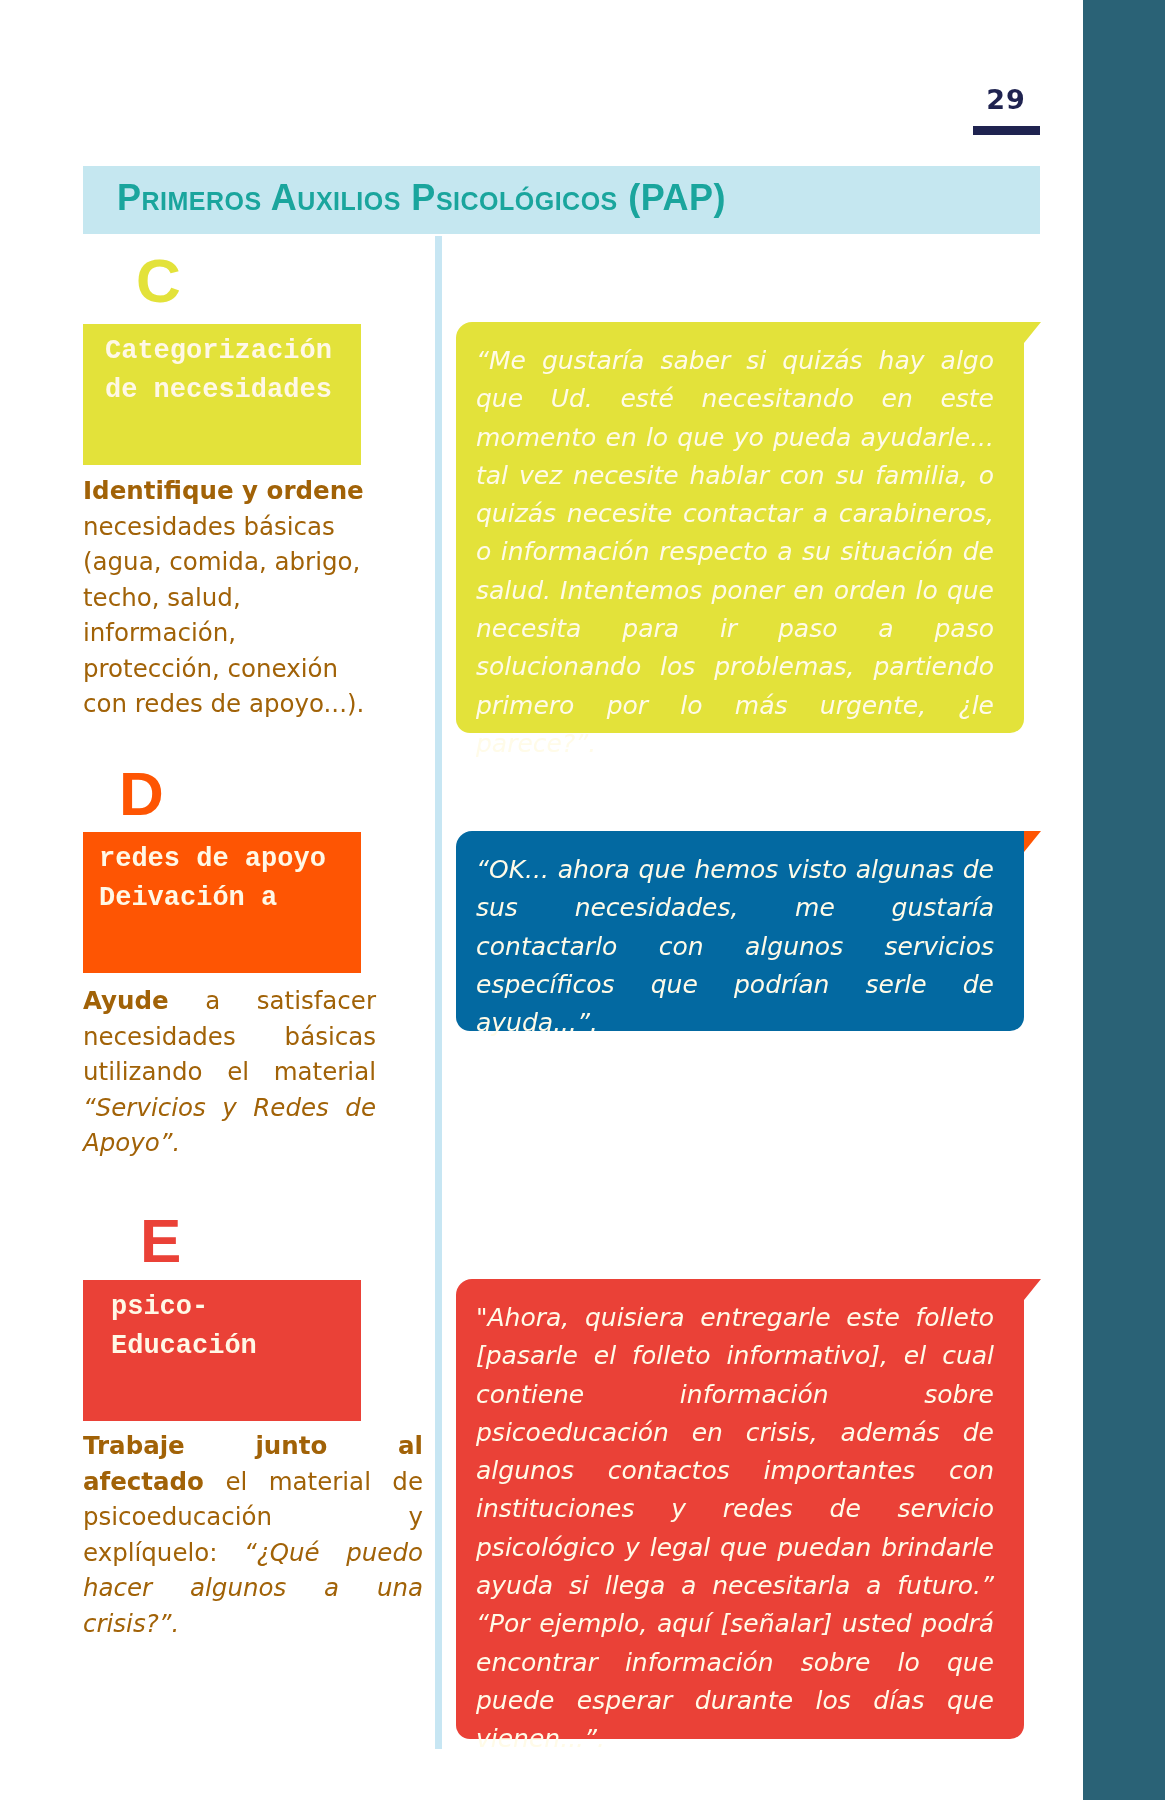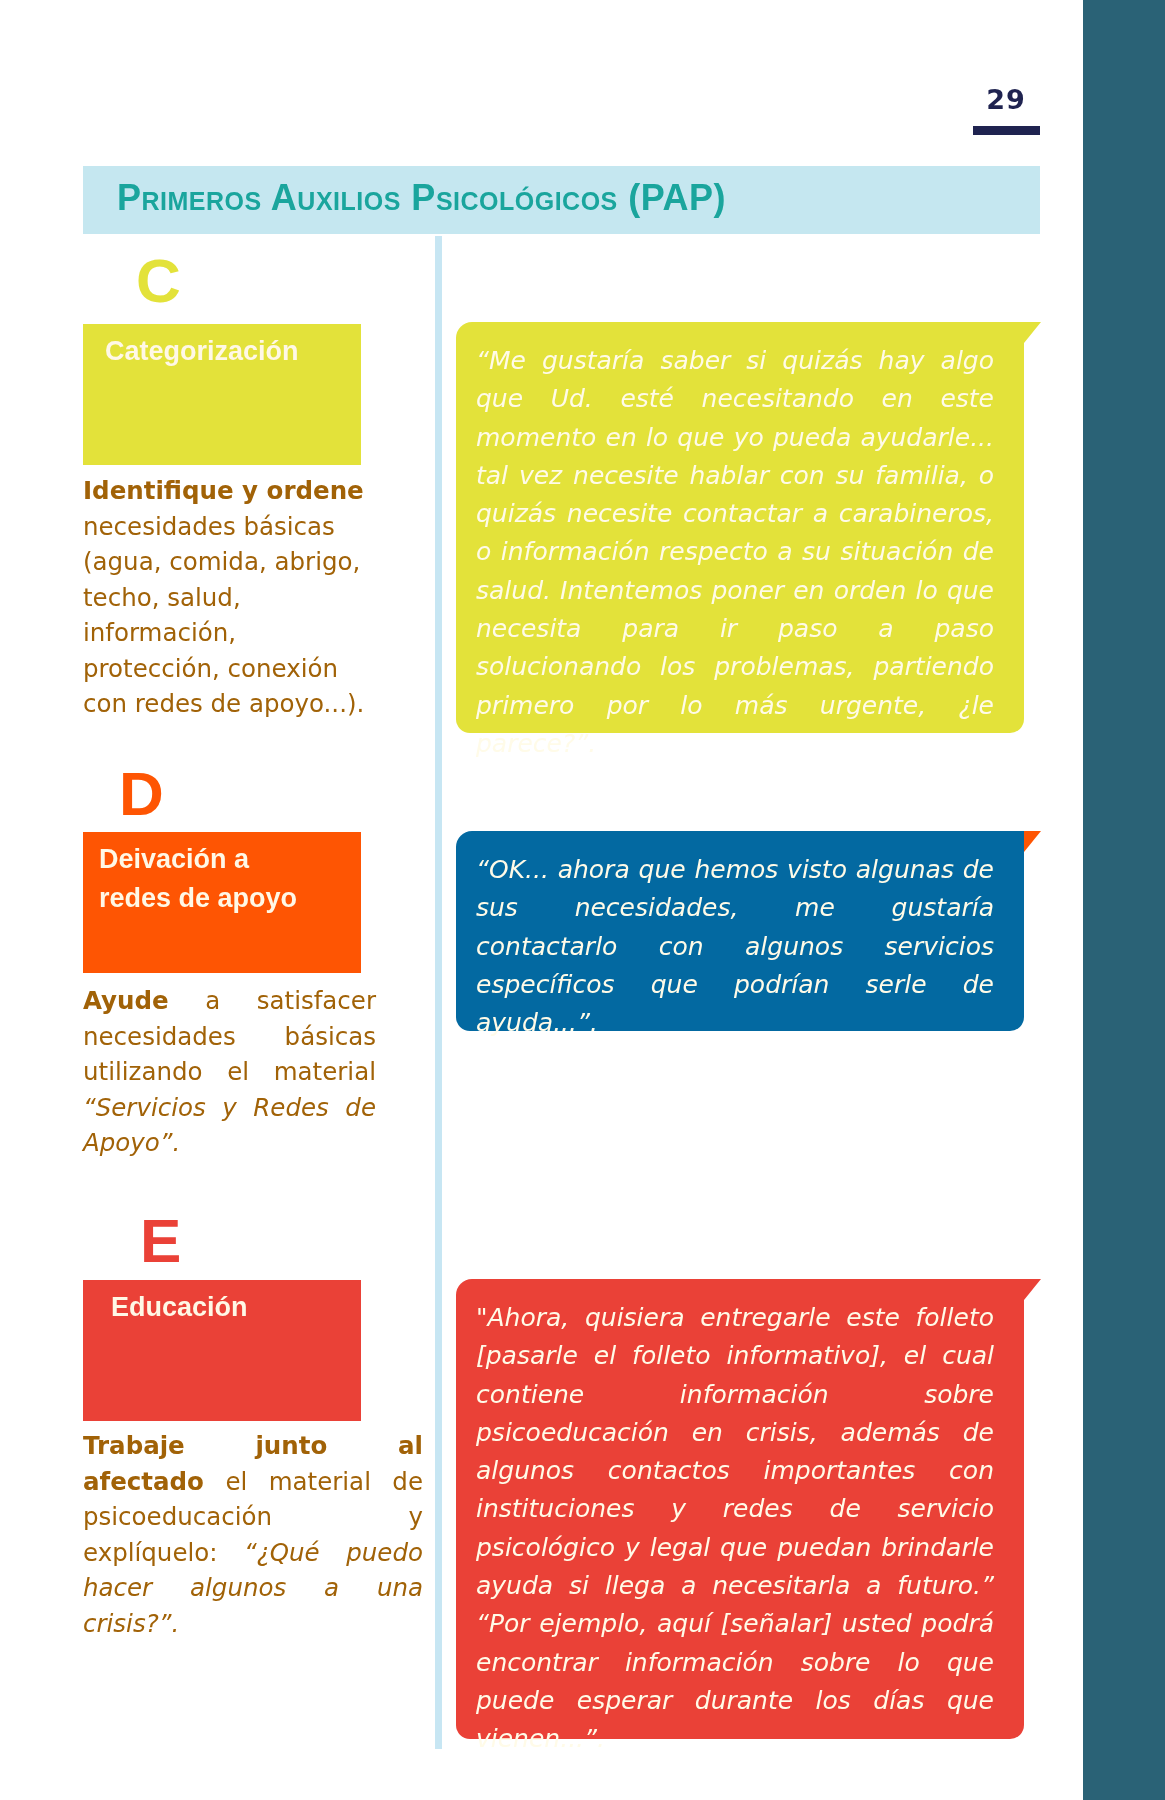--- a/index.html
+++ b/index.html
@@ -35,21 +35,21 @@
       position: absolute; left: 435px; top: 236px; width: 7px; height: 1513px;
       background: #c7e6f3;
     }
     .letter {
       position: absolute; font-family: "Liberation Sans", sans-serif;
       font-weight: bold; font-size: 62px; line-height: 62px;
     }
     .label-box {
       position: absolute; left: 83px; width: 278px; height: 141px;
       box-sizing: border-box; padding: 8px 22px 0 22px;
-      color: #fff8e6; font-family: Liberation Sans, sans-serif; font-weight: bold;
+      color: #fff8e6; font-family: Liberation Mono, monospace; font-weight: bold;
       font-size: 27px; line-height: 39px;
     }
     .desc {
       position: absolute; left: 83px; width: 295px; color: #a16207;
       font-family: "DejaVu Sans", sans-serif; font-size: 24.5px; line-height: 35.5px;
     }
     .desc.justify { text-align: justify; text-align-last: left; }
     .desc b { font-weight: bold; }
     .desc i { font-style: italic; }
     .bubble {
@@ -79,42 +79,44 @@
 
 <div class="title-band">
   <div class="title-text">Primeros Auxilios Psicológicos (PAP)</div>
 </div>
 
 <div class="divider"></div>
 
 <div class="letter" style="left:136px; top:250px; color:#e3e23a;">C</div>
 <div class="label-box" style="top:324px; background:#e3e23a;">
   <div>Categorización</div>
+  <div>de necesidades</div>
 </div>
 <div class="desc" style="top:473px;">
   <b>Identifique y ordene</b><span> necesidades básicas (agua, comida, abrigo, techo, salud, información, protección, conexión con redes de apoyo...).</span>
 </div>
 <div class="bubble bubble-c" style="top:322px; height:411px;">
   <span>“Me gustaría saber si quizás hay algo que Ud. esté necesitando en este momento en lo que yo pueda ayudarle... tal vez necesite hablar con su familia, o quizás necesite contactar a carabineros, o información respecto a su situación de salud. Intentemos poner en orden lo que necesita para ir paso a paso solucionando los problemas, partiendo primero por lo más urgente, ¿le parece?”.</span>
 </div>
 
 <div class="letter" style="left:119px; top:763px; color:#fe5503;">D</div>
 <div class="label-box" style="top:832px; background:#fe5503; padding-left:16px;">
+  <div>redes de apoyo</div>
   <div>Deivación a</div>
-  <div>redes de apoyo</div>
 </div>
 <div class="desc justify" style="top:983px; width:293px;">
   <b>Ayude</b><span> a satisfacer necesidades básicas utilizando el material </span><i>“Servicios y Redes de Apoyo”.</i>
 </div>
 <div class="bubble bubble-d" style="top:831px; height:200px;">
   <span>“OK... ahora que hemos visto algunas de sus necesidades, me gustaría contactarlo con algunos servicios específicos que podrían serle de ayuda...”.</span>
 </div>
 
 <div class="letter" style="left:140px; top:1210px; color:#ea4137;">E</div>
 <div class="label-box" style="top:1280px; background:#ea4137; padding-left:28px;">
+  <div>psico-</div>
   <div>Educación</div>
 </div>
 <div class="desc justify" style="top:1428px; width:340px;">
   <b>Trabaje junto al afectado</b><span> el material de psicoeducación y explíquelo: </span><i>“¿Qué puedo hacer algunos a una crisis?”.</i>
 </div>
 <div class="bubble bubble-e" style="top:1279px; height:460px;">
   <span>"Ahora, quisiera entregarle este folleto [pasarle el folleto informativo], el cual contiene información sobre psicoeducación en crisis, además de algunos contactos importantes con instituciones y redes de servicio psicológico y legal que puedan brindarle ayuda si llega a necesitarla a futuro.” “Por ejemplo, aquí [señalar] usted podrá encontrar información sobre lo que puede esperar durante los días que vienen...”.</span>
 </div>
 
 </body></html>

